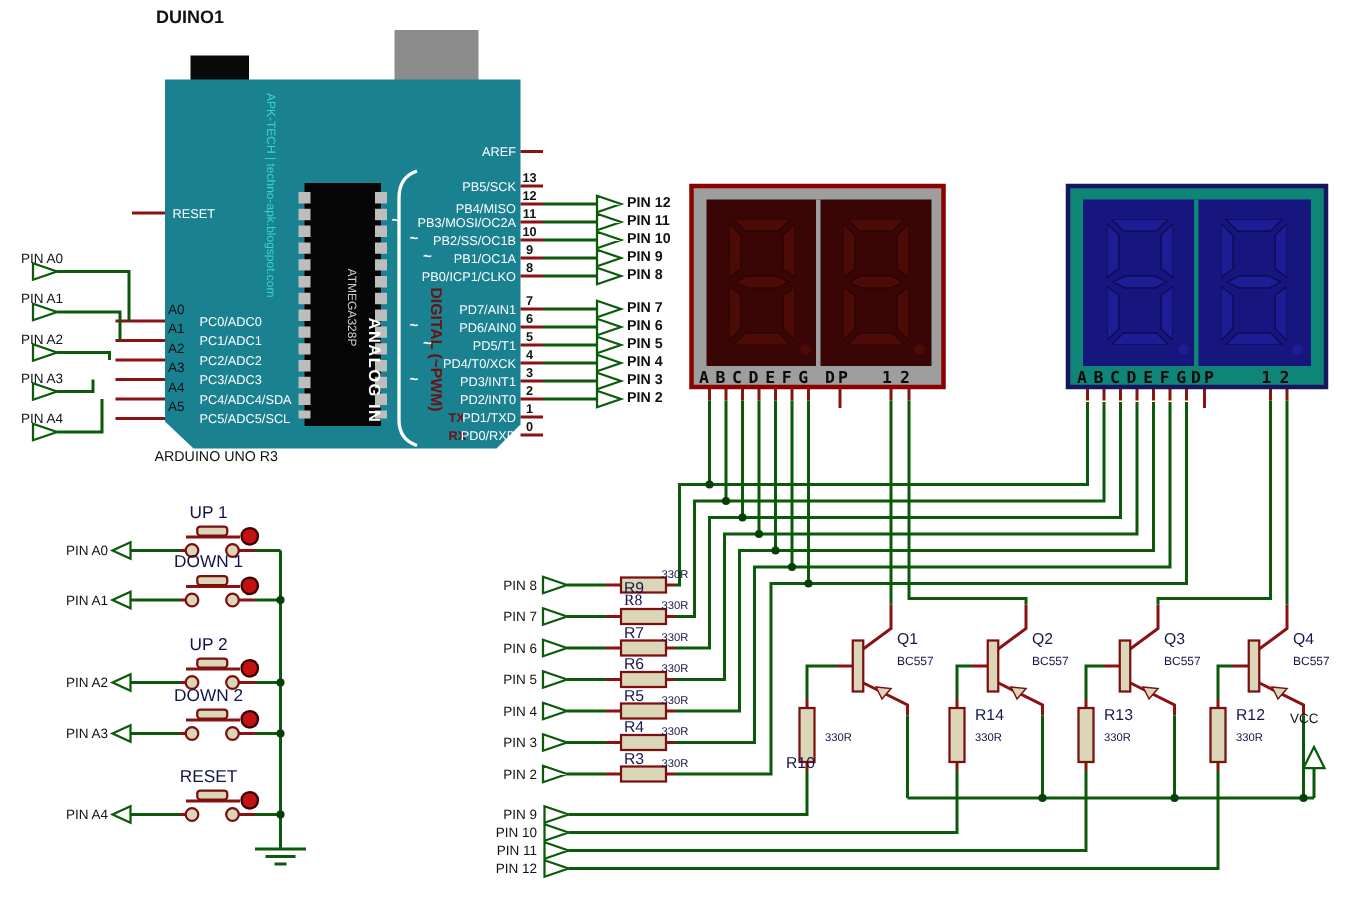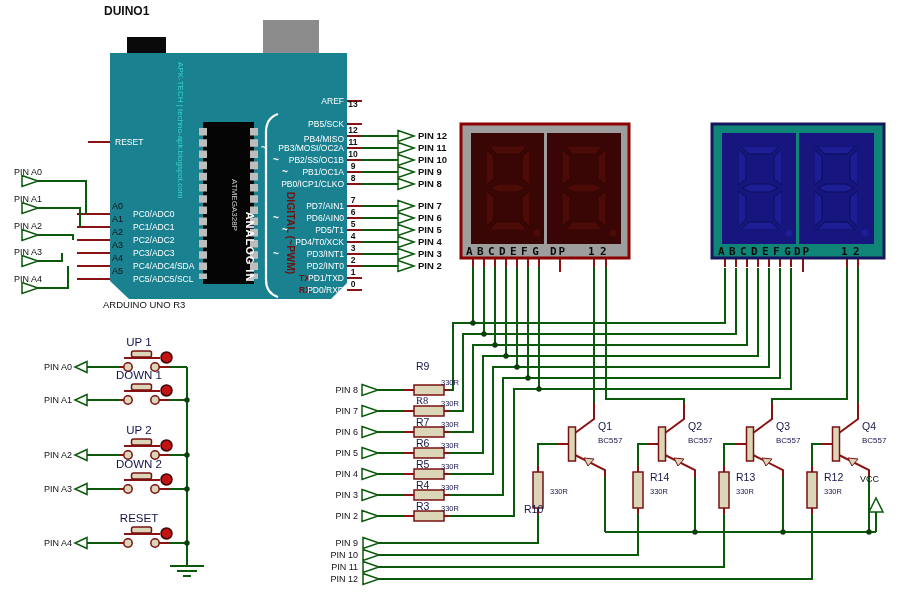--- a/index.html
+++ b/index.html
@@ -240,21 +240,21 @@
   <div class="wlbl" style="left:133px;top:248px;">PC3/ADC3</div>
   <div class="wlbl" style="left:133px;top:261px;">PC4/ADC4/SDA</div>
   <div class="wlbl" style="left:133px;top:274px;">PC5/ADC5/SCL</div>
 
   <div class="pname" style="left:264px;top:119px;">PB5/SCK</div>
   <div class="pname" style="left:264px;top:134px;">PB4/MISO</div>
   <div class="pname" style="left:264px;top:143px;text-align:right;">PB3/MOSI/OC2A</div>
   <div class="pname" style="left:264px;top:155px;">PB2/SS/OC1B</div>
   <div class="pname" style="left:264px;top:167px;">PB1/OC1A</div>
   <div class="pname" style="left:264px;top:179px;">PB0/ICP1/CLKO</div>
-  <div class="pnum" style="top:99px;">13</div>
+  <div class="pnum" style="top:113px;">13</div>
   <div class="pnum" style="top:125px;">12</div>
   <div class="pnum" style="top:137px;">11</div>
   <div class="pnum" style="top:149px;">10</div>
   <div class="pnum" style="top:161px;">9</div>
   <div class="pnum" style="top:173px;">8</div>
 
   <div class="pname" style="left:264px;top:201px;">PD7/AIN1</div>
   <div class="pname" style="left:264px;top:213px;">PD6/AIN0</div>
   <div class="pname" style="left:264px;top:225px;">PD5/T1</div>
   <div class="pname" style="left:264px;top:237px;">PD4/T0/XCK</div>
@@ -308,21 +308,21 @@
   <div class="term-r" style="left:10px;top:538px;width:62px;">PIN A4</div>
 
   <div class="term-r" style="left:306px;top:385px;">PIN 8</div>
   <div class="term-r" style="left:306px;top:406px;">PIN 7</div>
   <div class="term-r" style="left:306px;top:427px;">PIN 6</div>
   <div class="term-r" style="left:306px;top:448px;">PIN 5</div>
   <div class="term-r" style="left:306px;top:469px;">PIN 4</div>
   <div class="term-r" style="left:306px;top:490px;">PIN 3</div>
   <div class="term-r" style="left:306px;top:511px;">PIN 2</div>
 
-  <div class="ref" style="left:416px;top:360px;">R9</div>
+  <div class="ref" style="left:416px;top:386px;">R9</div>
   <div class="val" style="left:441px;top:378px;">330R</div>
   <div class="ref" style="left:416px;top:395px;font-family:Liberation Serif, serif;">R8</div>
   <div class="val" style="left:441px;top:399px;">330R</div>
   <div class="ref" style="left:416px;top:416px;">R7</div>
   <div class="val" style="left:441px;top:420px;">330R</div>
   <div class="ref" style="left:416px;top:437px;">R6</div>
   <div class="val" style="left:441px;top:441px;">330R</div>
   <div class="ref" style="left:416px;top:458px;">R5</div>
   <div class="val" style="left:441px;top:462px;">330R</div>
   <div class="ref" style="left:416px;top:479px;">R4</div>

